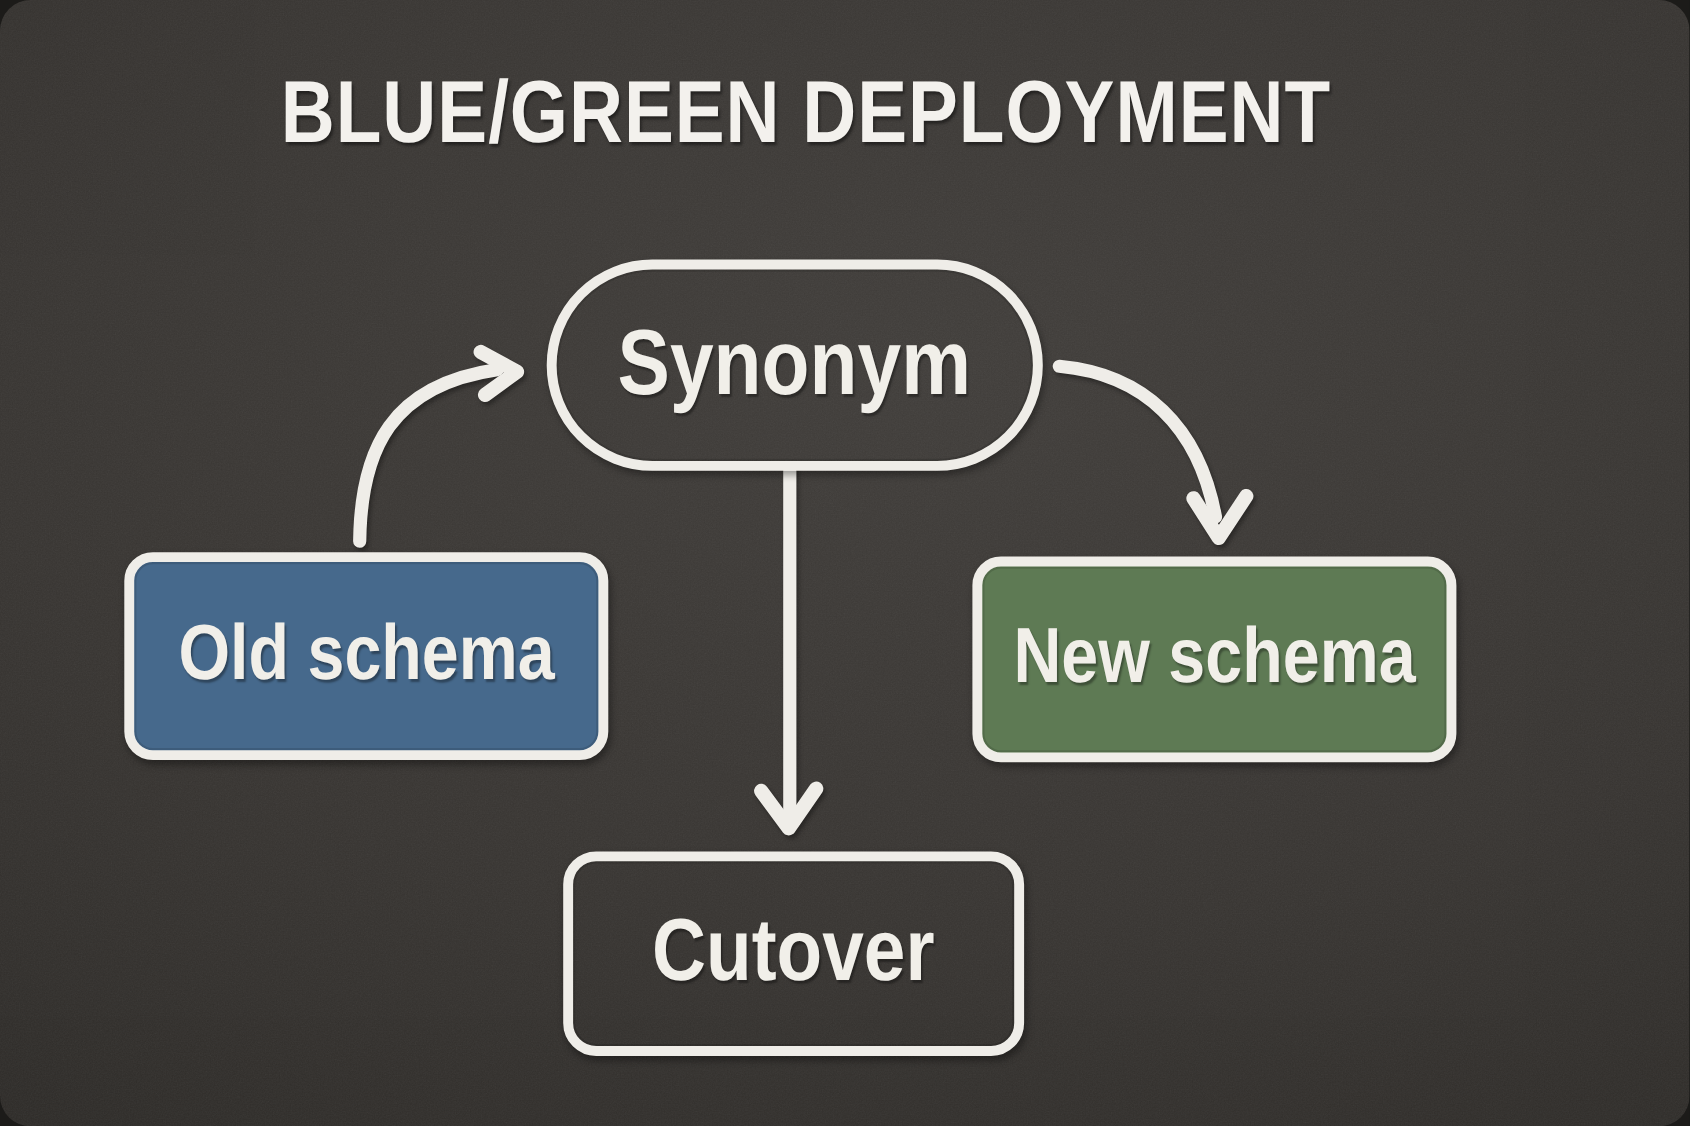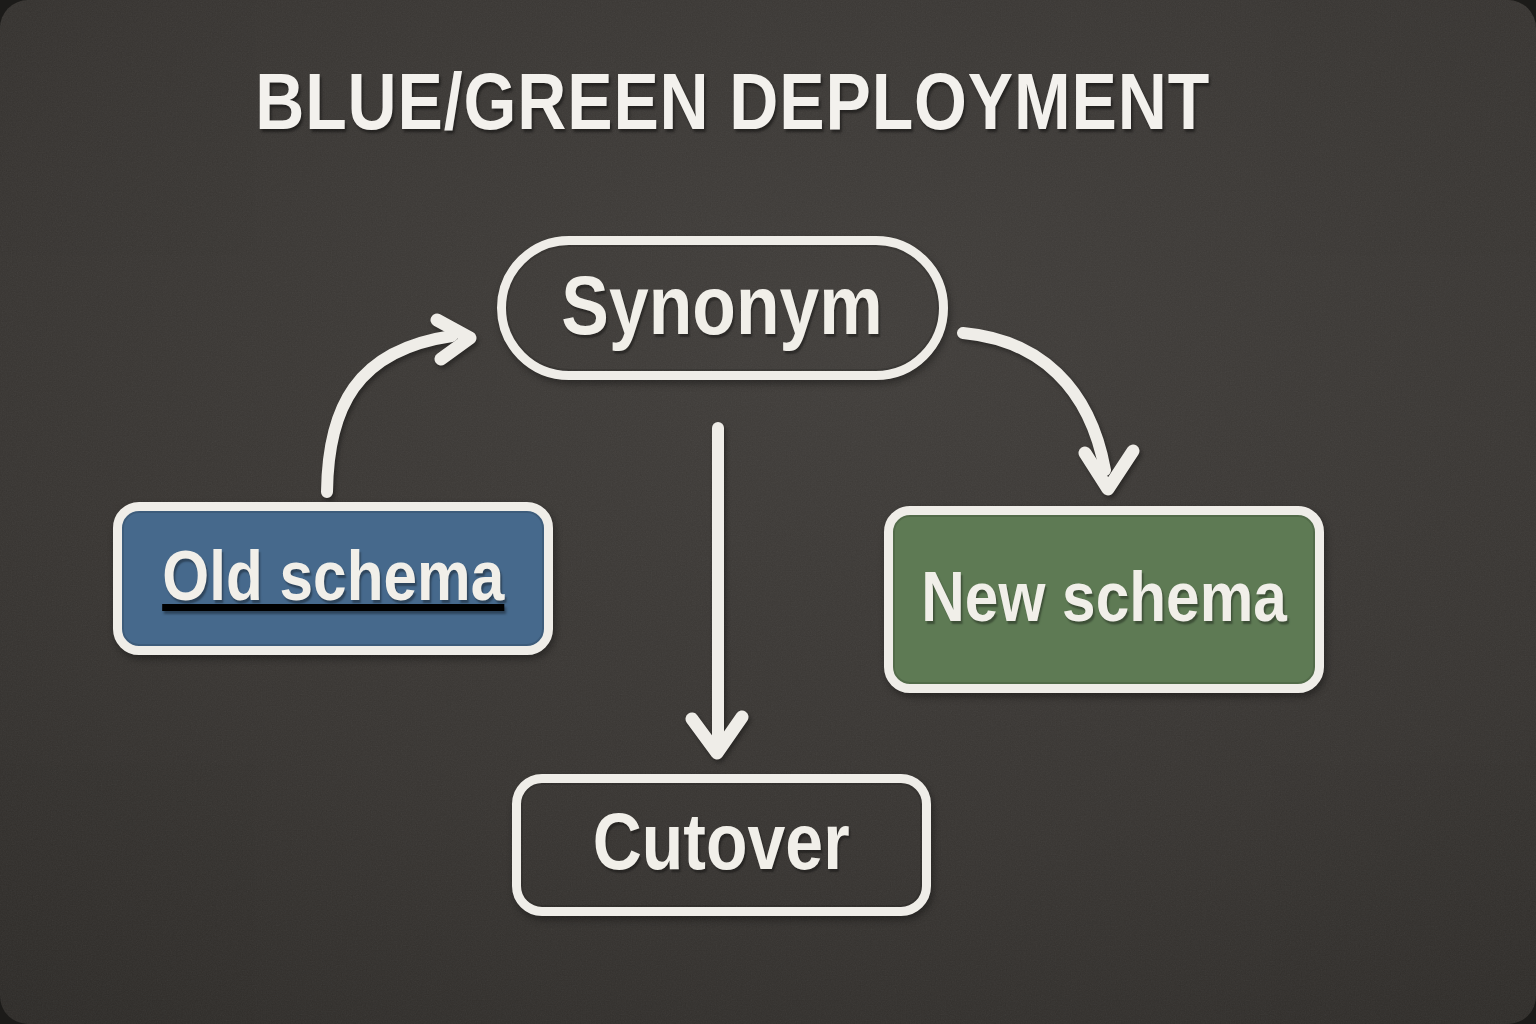--- a/index.html
+++ b/index.html
@@ -64,42 +64,41 @@
     color: var(--node-text, #f1efe9);
     transform: scaleX(0.85);
     transform-origin: center;
     white-space: nowrap;
     text-shadow: 2px 3px 2px rgba(0,0,0,0.35);
     line-height: 1;
     padding-bottom: 6px;
   }
   #node-synonym {
     left: 497px; top: 236px;
-    width: 451px; height: 144px;
+    width: 451px; height: 192px;
     border-radius: 96px;
     background: transparent;
   }
   #node-synonym .label { font-size: 84px; }
   #node-old-schema {
     left: 113px; top: 502px;
-    width: 440px; height: 153px;
+    width: 440px; height: 189px;
     border-radius: 26px;
-    text-decoration: underline;
   }
   #node-old-schema .label { font-size: 71px; }
   #node-new-schema {
     left: 884px; top: 506px;
     width: 440px; height: 187px;
     border-radius: 26px;
     justify-content: center;
   }
   #node-new-schema .label { font-size: 71px; }
   #node-cutover {
     left: 512px; top: 774px;
-    width: 419px; height: 142px;
+    width: 419px; height: 186px;
     border-radius: 30px;
     background: transparent;
   }
   #node-cutover .label { font-size: 80px; }
 
   
   #edges-layer {
     position: absolute;
     inset: 0;
     pointer-events: none;

